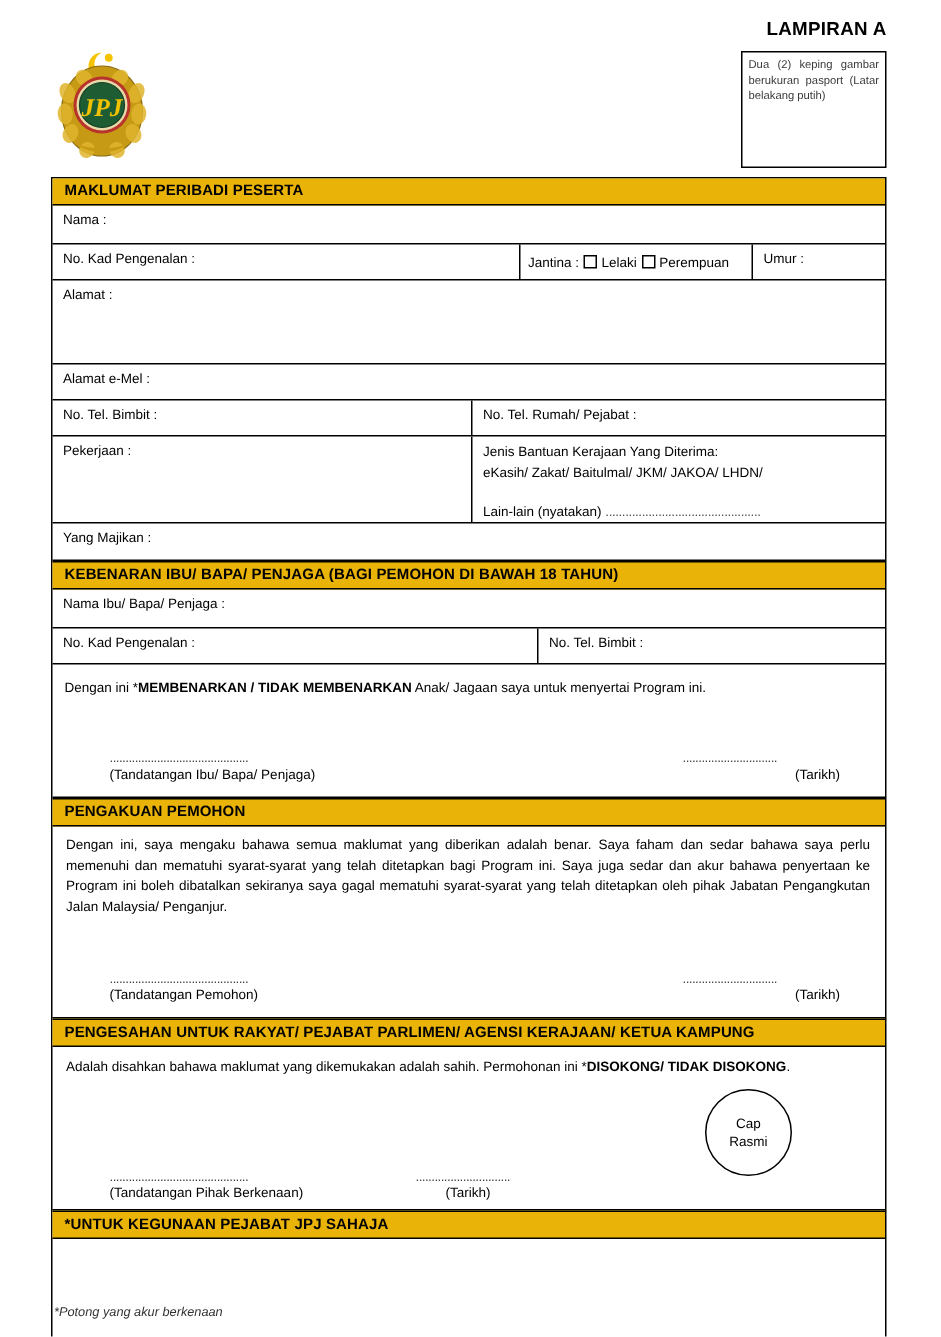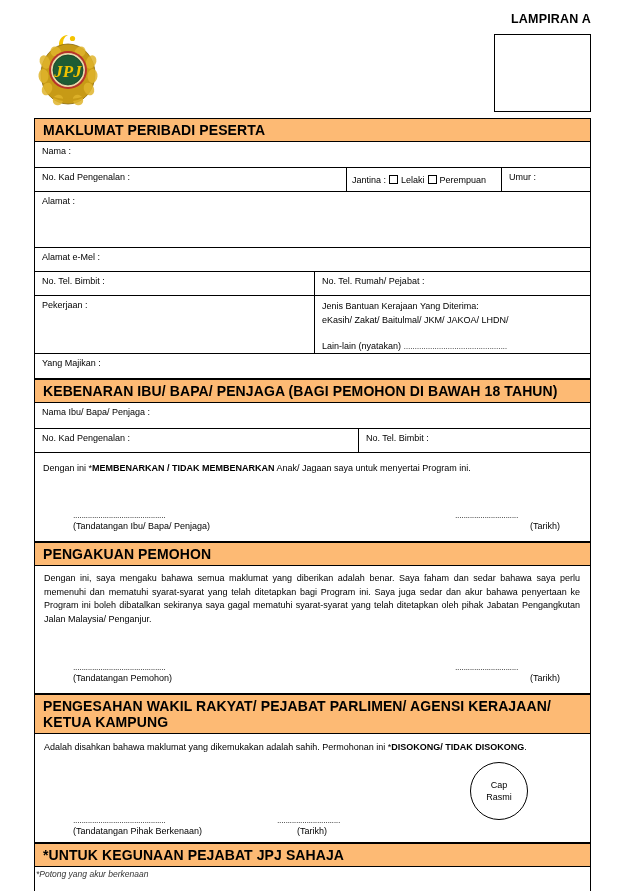--- a/index.html
+++ b/index.html
@@ -110,23 +110,23 @@
   .form {
     position: absolute;
     left: 34px;
     top: 118px;
     width: 557px;
     border: 1px solid #000;
     box-sizing: border-box;
   }
 
   .bar {
-    background: #fdba74;
+    background: #eab308;
     border-bottom: 1px solid #000;
-    font-size: 14px;
+    font-size: 10px;
     font-weight: bold;
     padding: 3px 6px 3px 8px;
     box-sizing: border-box;
     letter-spacing: 0.1px;
   }
 
   .row {
     display: flex;
     border-bottom: 1px solid #000;
     box-sizing: border-box;
@@ -247,20 +247,21 @@
 </head>
 <body>
 
 <div class="page">
 
   <div class="header">
 
     <div class="lampiran">LAMPIRAN A</div>
 
     <div class="photo-box">
+      <div class="photo-caption">Dua (2) keping gambar berukuran pasport (Latar belakang putih)</div>
     </div>
 
     <div class="logo">
       <svg viewBox="0 0 68 76" width="68" height="76">
 
         <path d="M34 3 a9 9 0 1 0 6.5 15.2 a7.2 7.2 0 1 1 -6.5 -15.2 z" fill="#F5C400"></path>
         <circle cx="38.5" cy="6.5" r="2.6" fill="#F5C400"></circle>
 
         <ellipse cx="34" cy="42" rx="27" ry="30" fill="#C79A16"></ellipse>
         <ellipse cx="34" cy="42" rx="27" ry="30" fill="none" stroke="#8a6a0d" stroke-width="0.8"></ellipse>
@@ -398,21 +399,21 @@
         <div class="para">Dengan ini, saya mengaku bahawa semua maklumat yang diberikan adalah benar. Saya faham dan sedar bahawa saya perlu memenuhi dan mematuhi syarat-syarat yang telah ditetapkan bagi Program ini. Saya juga sedar dan akur bahawa penyertaan ke Program ini boleh dibatalkan sekiranya saya gagal mematuhi syarat-syarat yang telah ditetapkan oleh pihak Jabatan Pengangkutan Jalan Malaysia/ Penganjur.</div>
         <div class="sign-row" style="position:absolute; left:0; bottom:0; width:100%;">
           <div class="sig-line" style="left:38px; top:22px; width:170px;">............................................</div>
           <div class="sig-cap" style="left:38px; top:32px;">(Tandatangan Pemohon)</div>
           <div class="sig-line" style="right:30px; top:22px; width:105px;">..............................</div>
           <div class="sig-cap" style="right:30px; top:32px;">(Tarikh)</div>
         </div>
       </div>
     </div>
 
-    <div class="bar" style="border-top:1px solid #000">PENGESAHAN WAKIL RAKYAT/ PEJABAT PARLIMEN/ AGENSI KERAJAAN/ KETUA KAMPUNG</div>
+    <div class="bar" style="border-top:1px solid #000">PENGESAHAN UNTUK RAKYAT/ PEJABAT PARLIMEN/ AGENSI KERAJAAN/ KETUA KAMPUNG</div>
 
     <div class="row">
       <div style="width:100%; position:relative; height:108px;">
         <div class="endorse-line">
           <span>Adalah disahkan bahawa maklumat yang dikemukakan adalah sahih. Permohonan ini *</span><span class="bold">DISOKONG/ TIDAK DISOKONG</span><span>.</span>
         </div>
 
         <div class="stamp" style="top:28px;">
           <span>Cap</span>
           <span>Rasmi</span>

